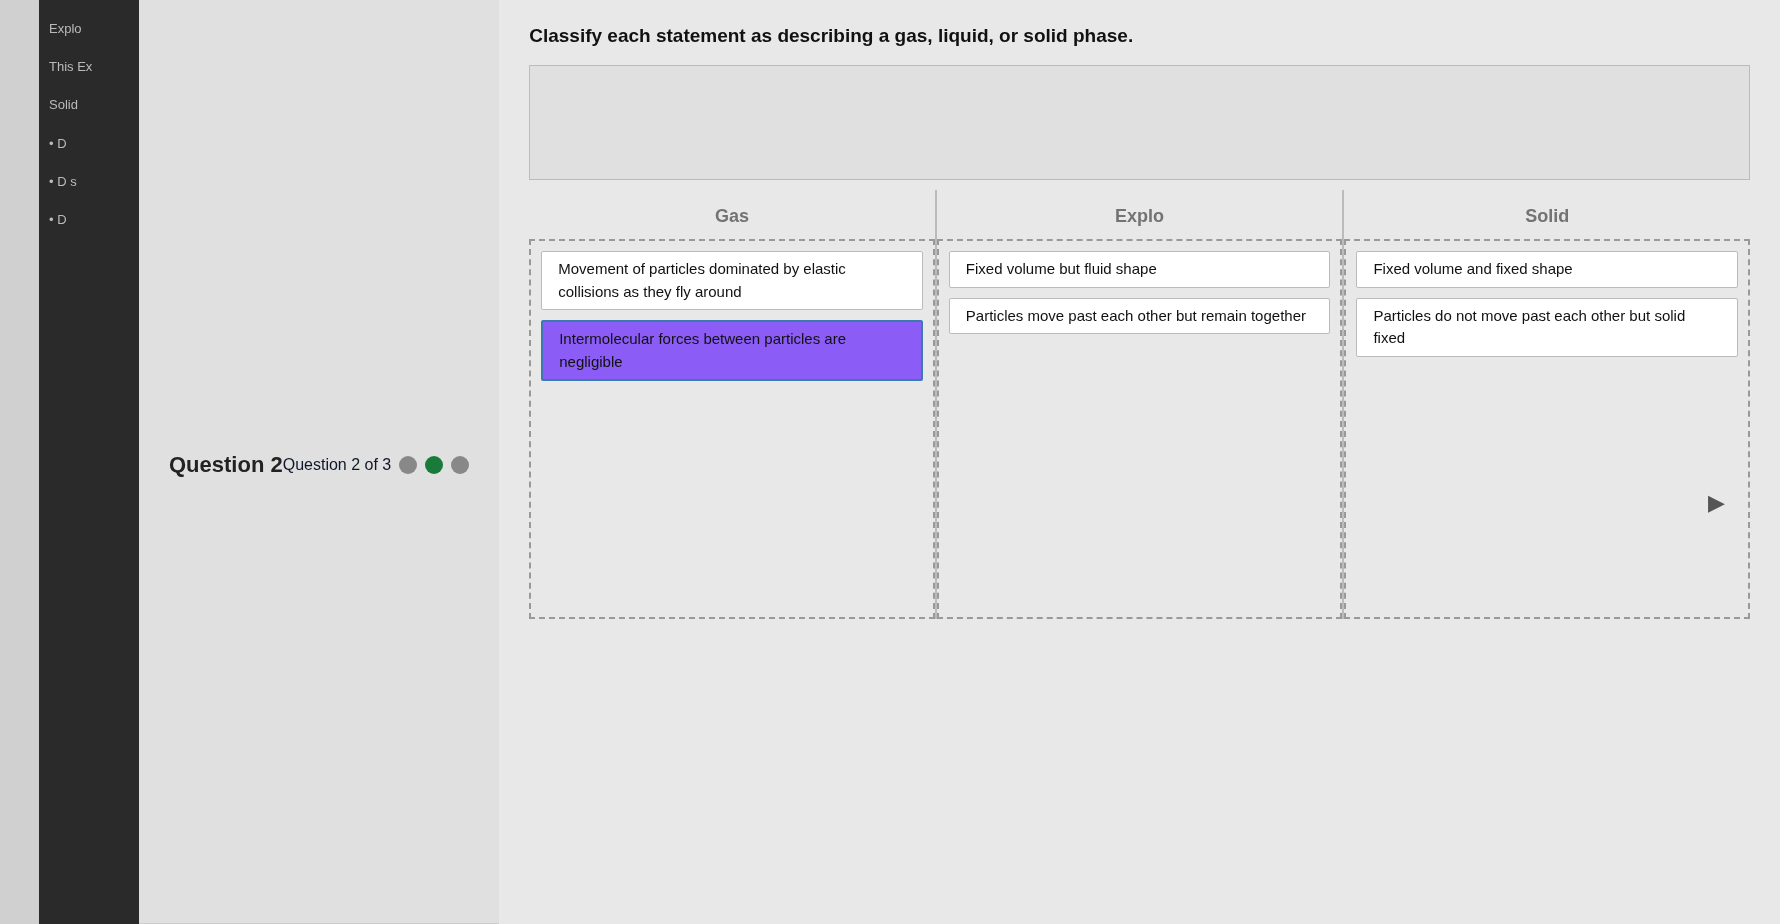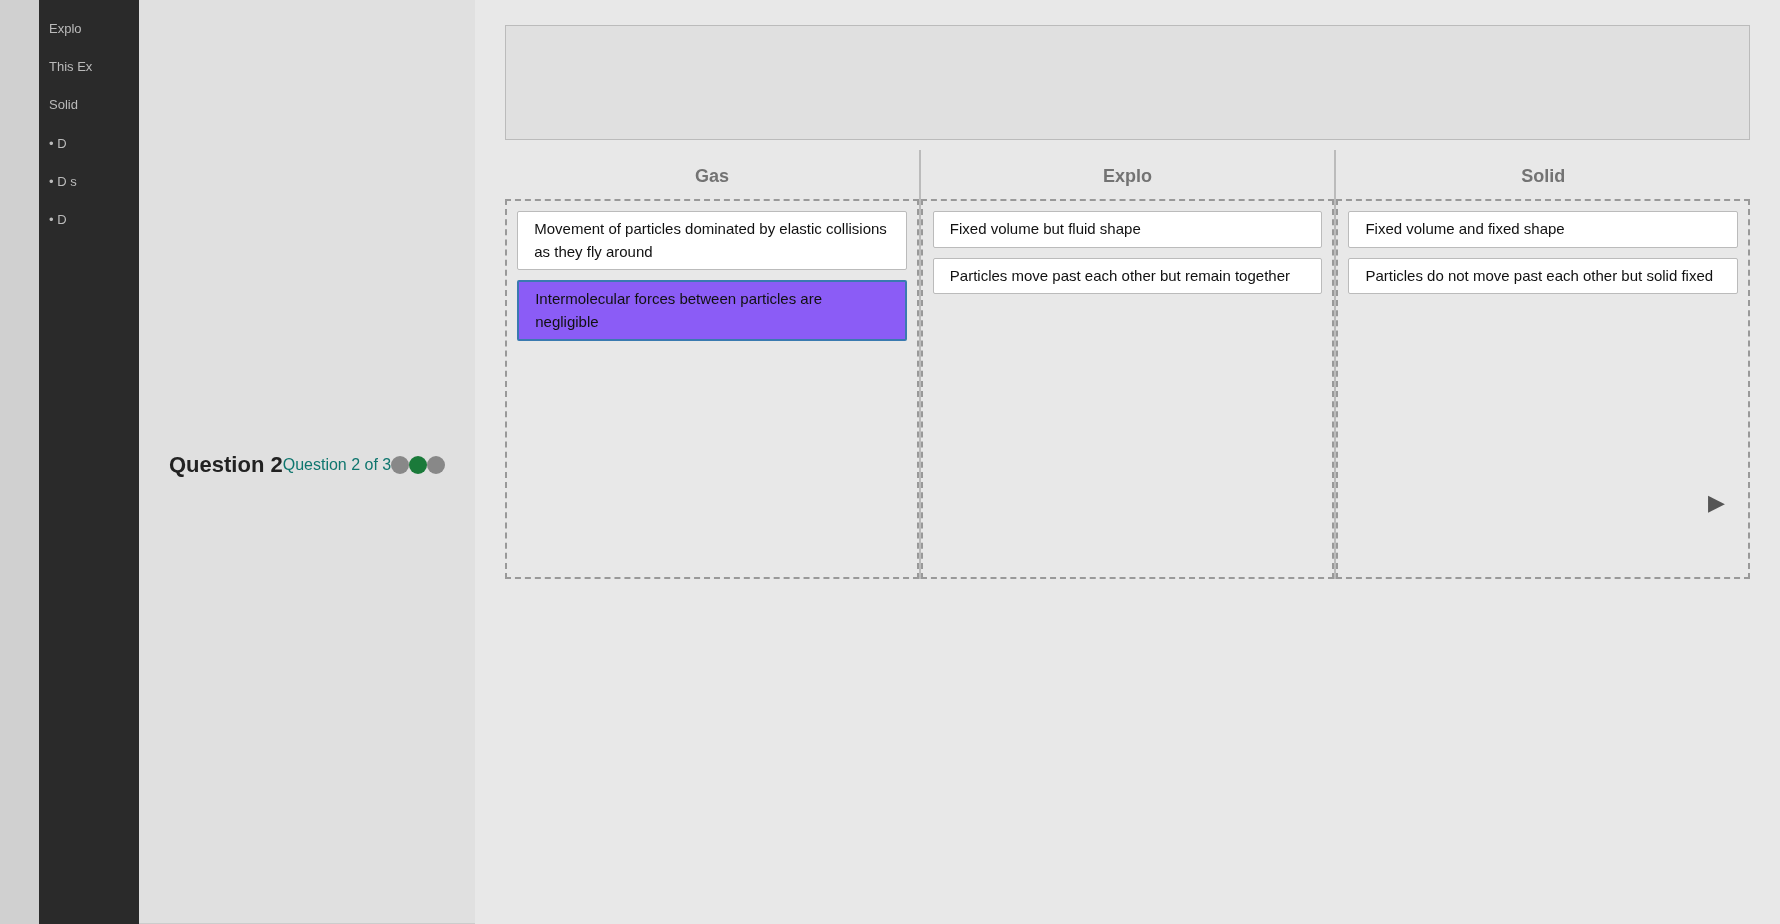--- a/index.html
+++ b/index.html
@@ -51,22 +51,23 @@
 
     .question-number {
       font-size: 22px;
       font-weight: bold;
       color: #222;
     }
 
     .question-progress {
       display: flex;
       align-items: center;
+      gap: 8px;
       font-size: 16px;
-      color: #0f766e;
+      color: #0f172a;
     }
 
     .progress-dot {
       width: 18px;
       height: 18px;
       border-radius: 50%;
       display: inline-block;
     }
 
     
@@ -183,20 +184,21 @@
     <div class="question-progress">
       <span>Question 2 of 3</span>
       <span class="progress-dot" style="background:#888;"></span>
       <span class="progress-dot" style="background:#1a7a3a;"></span>
       <span class="progress-dot" style="background:#888;"></span>
     </div>
   </div>
 
   <div class="content">
 
+    <div class="question-text">Classify each statement as describing a gas, liquid, or solid phase.</div>
 
     <div class="drop-area-top"></div>
 
     <div class="three-columns">
 
       <div class="col-wrap">
         <div class="column-header">Gas</div>
         <div class="drop-zone-outer">
           <div class="card">
             <span>Movement of particles dominated by elastic collisions as they fly around</span>

